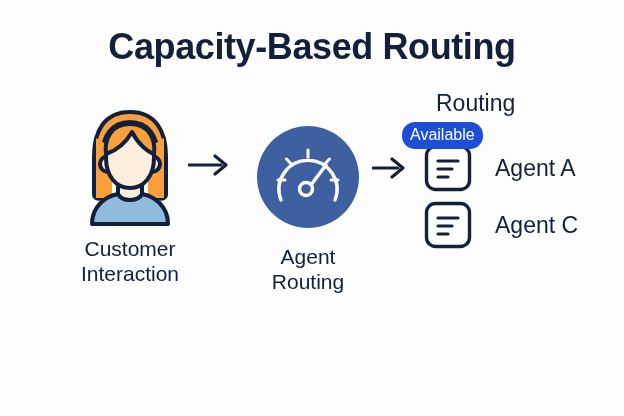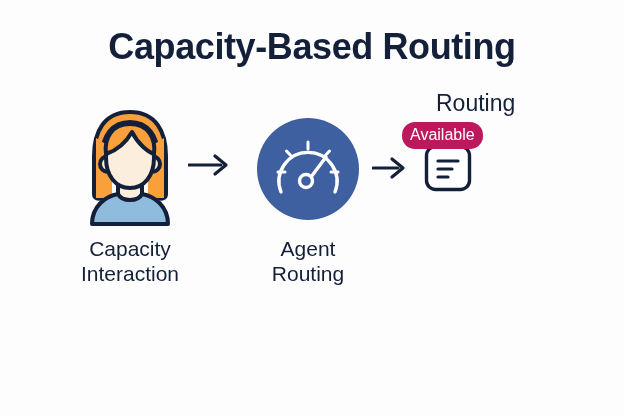--- a/index.html
+++ b/index.html
@@ -64,21 +64,21 @@
     position: absolute;
     height: 26px;
   }
   .arrow-1 { left: 188px; top: 152px; width: 42px; }
   .arrow-2 { left: 372px; top: 155px; width: 34px; }
 
   
   .stage-capacity {
     position: absolute;
     left: 236px;
-    top: 118px;
+    top: 126px;
     width: 144px;
   }
   .gauge-wrap {
     width: 144px;
     height: 108px;
     display: flex;
     justify-content: center;
     align-items: flex-start;
   }
   .gauge-circle {
@@ -124,21 +124,21 @@
   .agent-label {
     margin-left: 23px;
     font-size: 23px;
     color: #14203a;
     white-space: nowrap;
   }
   .badge {
     position: absolute;
     left: -22px;
     top: -22px;
-    background: #be185d;
+    background: #1d4ed8;
     color: #ffffff;
     font-size: 16px;
     line-height: 16px;
     padding: 5px 8px 6px 8px;
     border-radius: 13px;
     white-space: nowrap;
     z-index: 5;
   }
 </style>
 </head>
@@ -162,21 +162,21 @@
         <path d="M40 70 L40 92 L64 92 L64 70 Z" fill="#fceedd" stroke="#14203a" stroke-width="4" stroke-linejoin="round"></path>
 
         <path d="M52 18 C36 18 28 32 28 50 C28 68 38 80 52 80 C66 80 76 68 76 50 C76 32 68 18 52 18 Z" fill="#fceedd" stroke="#14203a" stroke-width="4" stroke-linejoin="round"></path>
 
         <path d="M28 46 C34 44 46 38 54 24 C60 36 70 44 76 46 C78 30 70 16 52 16 C34 16 26 30 28 46 Z" fill="#f9a03c" stroke="#14203a" stroke-width="4" stroke-linejoin="round"></path>
 
         <path d="M14 116 C14 98 28 88 40 86 C44 94 60 94 64 86 C76 88 90 98 90 116 Z" fill="#8fbcdd" stroke="#14203a" stroke-width="4" stroke-linejoin="round"></path>
       </svg>
     </div>
     <div class="caption">
-      <span class="line">Capacity</span>
+      <span class="line">Customer</span>
       <span class="line">Interaction</span>
     </div>
   </div>
 
   <div class="arrow arrow-1">
     <svg width="42" height="26" viewBox="0 0 42 26" xmlns="http://www.w3.org/2000/svg">
       <line x1="1" y1="13" x2="33" y2="13" stroke="#14203a" stroke-width="3.2" stroke-linecap="round"></line>
       <polyline points="27,4 38,13 27,22" fill="none" stroke="#14203a" stroke-width="3.2" stroke-linecap="round" stroke-linejoin="round"></polyline>
     </svg>
   </div>
@@ -220,19 +220,31 @@
     <div class="agent-row">
       <div class="badge">Available</div>
       <div class="doc-icon">
         <svg width="48" height="48" viewBox="0 0 48 48" xmlns="http://www.w3.org/2000/svg">
           <rect x="2.5" y="2.5" width="43" height="43" rx="9" ry="9" fill="#ffffff" stroke="#14203a" stroke-width="3.4"></rect>
           <line x1="14" y1="17" x2="34" y2="17" stroke="#14203a" stroke-width="3.2" stroke-linecap="round"></line>
           <line x1="14" y1="25" x2="28" y2="25" stroke="#14203a" stroke-width="3.2" stroke-linecap="round"></line>
           <line x1="14" y1="33" x2="24" y2="33" stroke="#14203a" stroke-width="3.2" stroke-linecap="round"></line>
         </svg>
       </div>
-    </div>
-
-
+      <div class="agent-label">Agent A</div>
+    </div>
+
+
+    <div class="agent-row">
+      <div class="doc-icon">
+        <svg width="48" height="48" viewBox="0 0 48 48" xmlns="http://www.w3.org/2000/svg">
+          <rect x="2.5" y="2.5" width="43" height="43" rx="9" ry="9" fill="#ffffff" stroke="#14203a" stroke-width="3.4"></rect>
+          <line x1="14" y1="17" x2="34" y2="17" stroke="#14203a" stroke-width="3.2" stroke-linecap="round"></line>
+          <line x1="14" y1="25" x2="28" y2="25" stroke="#14203a" stroke-width="3.2" stroke-linecap="round"></line>
+          <line x1="14" y1="33" x2="24" y2="33" stroke="#14203a" stroke-width="3.2" stroke-linecap="round"></line>
+        </svg>
+      </div>
+      <div class="agent-label">Agent C</div>
+    </div>
 
   </div>
 
 </div>
 
 </body></html>

